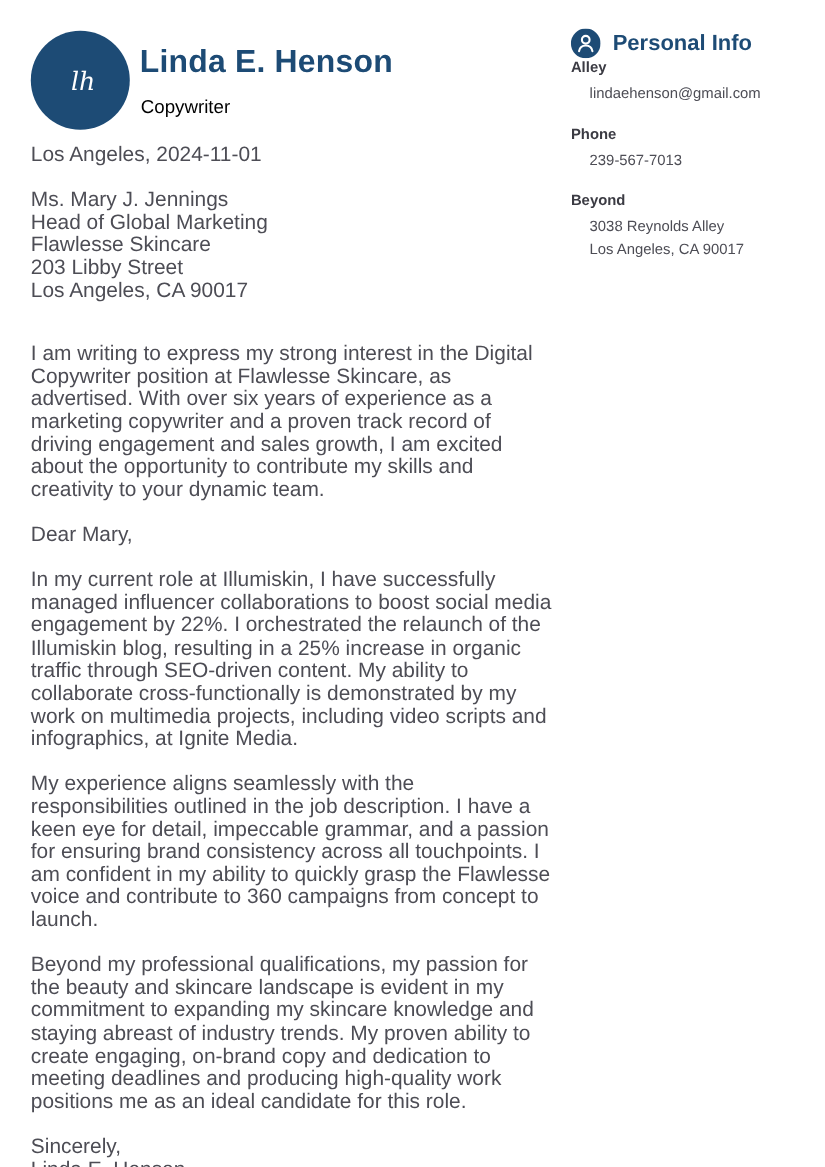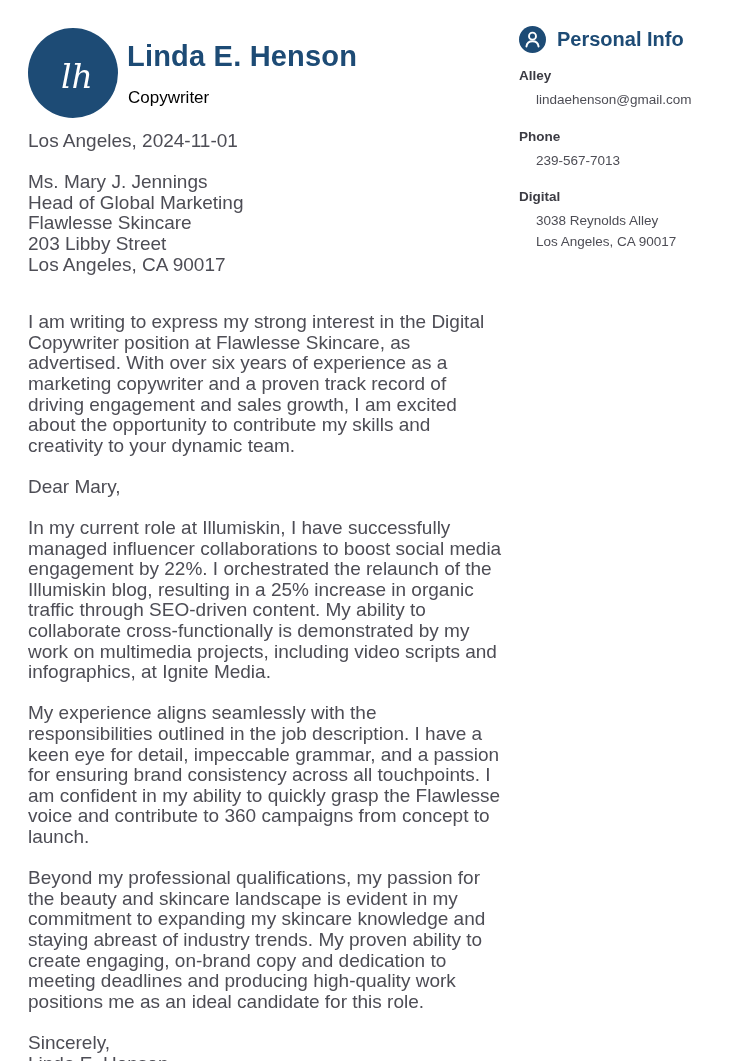--- a/index.html
+++ b/index.html
@@ -17,21 +17,21 @@
     position:absolute; left:28px; top:28px;
     width:90px; height:90px; border-radius:50%;
     background:#1d4b75;
   }
   .avatar .initials {
     position:absolute; left:50%; top:50%;
     transform:translate(-38%, -38%);
     color:#ffffff;
     font-family:"DejaVu Serif", serif;
     font-style:italic;
-    font-size:33px;
+    font-size:23px;
     line-height:1;
   }
   .name {
     position:absolute; left:127px; top:40px;
     margin:0;
     font-size:29px; font-weight:bold;
     color:#1d4b75;
     letter-spacing:0.2px;
   }
   .job-title {
@@ -39,21 +39,20 @@
     font-size:17px;
     color:#000000;
   }
 
   
   .sidebar {
     position:absolute; left:519px; top:26px; width:216px;
   }
   .sidebar-heading {
     display:flex; align-items:center; gap:11px;
-    margin-bottom:15px;
   }
   .sidebar-heading .icon { width:27px; height:27px; display:block; }
   .sidebar-heading .icon svg { display:block; width:27px; height:27px; }
   .sidebar-heading .label {
     font-size:20px; font-weight:bold; color:#1d4b75;
   }
   .field { margin-bottom:18px; }
   .field-label {
     font-size:13.5px; font-weight:bold; color:#3b3b43;
     margin-bottom:7px;
@@ -99,21 +98,21 @@
       <div class="field-label">Alley</div>
       <div class="field-value">lindaehenson@gmail.com</div>
     </div>
 
     <div class="field">
       <div class="field-label">Phone</div>
       <div class="field-value">239-567-7013</div>
     </div>
 
     <div class="field">
-      <div class="field-label">Digital</div>
+      <div class="field-label">Beyond</div>
       <div class="field-value">3038 Reynolds Alley</div>
       <div class="field-value">Los Angeles, CA 90017</div>
     </div>
   </aside>
 
   <main class="letter">
     <p class="dateline">Los Angeles, 2024-11-01</p>
 
     <div class="recipient">
       <div>Ms. Mary J. Jennings</div>

